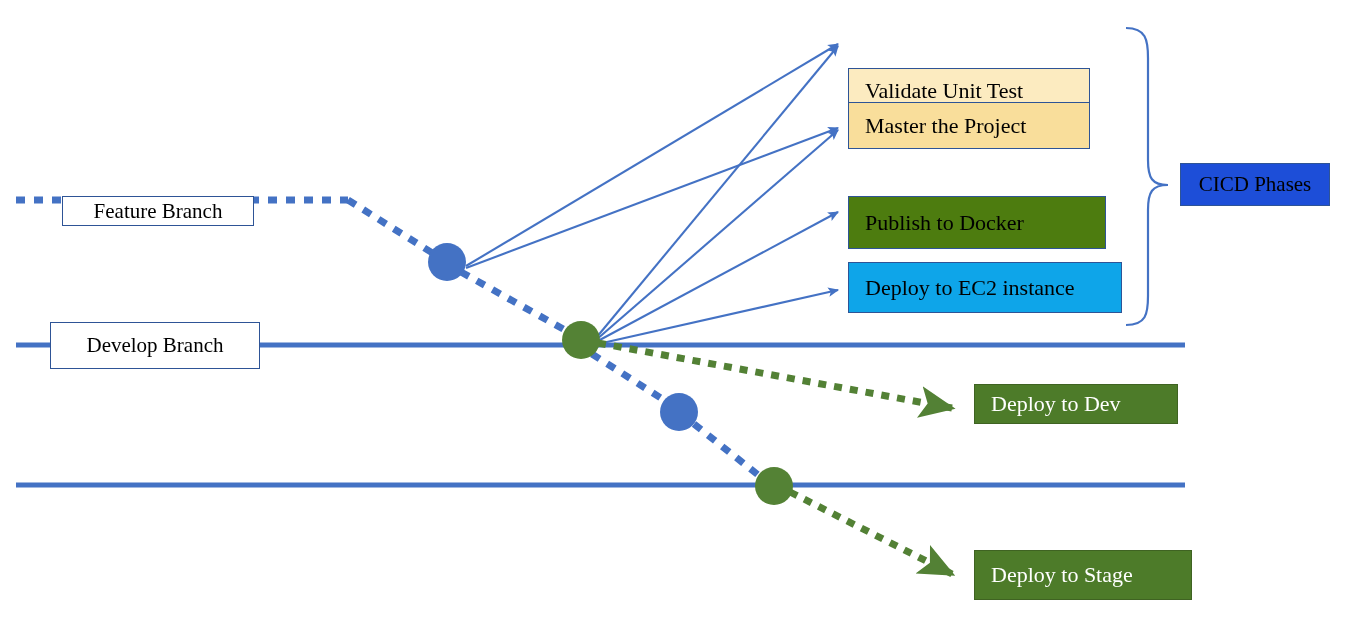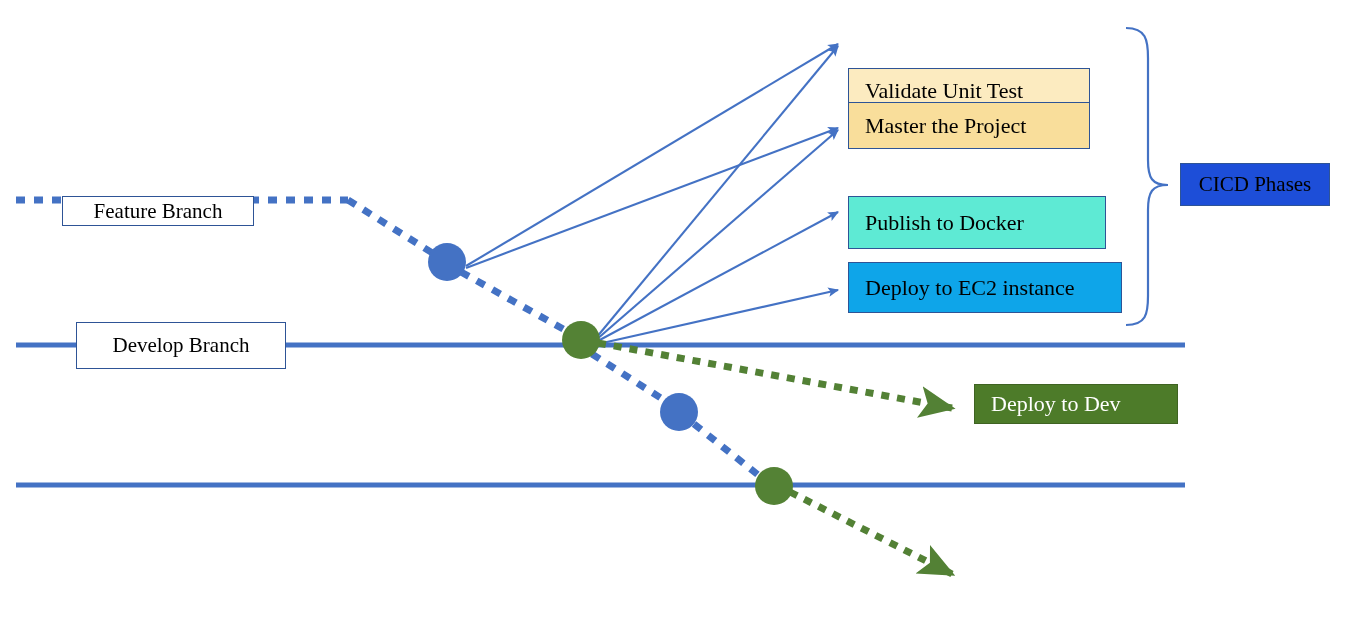--- a/index.html
+++ b/index.html
@@ -133,43 +133,46 @@
                C 1152 185, 1148 192, 1148 210
                L 1148 296
                C 1148 314, 1146 325, 1126 325"></path>
     </g>
   </svg>
 
   <div class="node branch-label" style="left:62px; top:196px; width:192px; height:30px;">
     <span>Feature Branch</span>
   </div>
 
-  <div class="node branch-label" style="left:76px; top:322px; width:210px; height:47px;justify-content:flex-end;">
+  <div class="node branch-label" style="left:50px; top:322px; width:210px; height:47px;justify-content:flex-end;">
     <span>Develop Branch</span>
   </div>
 
 
   <div class="node phase-box" style="left:848px; top:24px; width:242px; height:45px; background:#FCEBC0;margin-top:44px;">
     <span>Validate Unit Test</span>
   </div>
 
   <div class="node phase-box" style="left:848px; top:102px; width:242px; height:47px; background:#F9DE9B;">
     <span>Master the Project</span>
   </div>
 
-  <div class="node phase-box" style="left:848px; top:196px; width:258px; height:53px; background:#5eead4;">
+  <div class="node phase-box" style="left:848px; top:196px; width:258px; height:53px; background:#4d7c0f;">
     <span>Publish to Docker</span>
   </div>
 
   <div class="node phase-box" style="left:848px; top:262px; width:274px; height:51px; background:#0ea5e9;">
     <span>Deploy to EC2 instance</span>
   </div>
 
   <div class="node legend-box" style="left:1180px; top:163px; width:150px; height:43px;">
     <span>CICD Phases</span>
   </div>
 
   <div class="node deploy-box" style="left:974px; top:384px; width:204px; height:40px; background:#4D7B29;">
     <span>Deploy to Dev</span>
   </div>
 
+  <div class="node deploy-box" style="left:974px; top:550px; width:218px; height:50px; background:#4D7B29;">
+    <span>Deploy to Stage</span>
+  </div>
 
 </div>
 
 </body></html>

